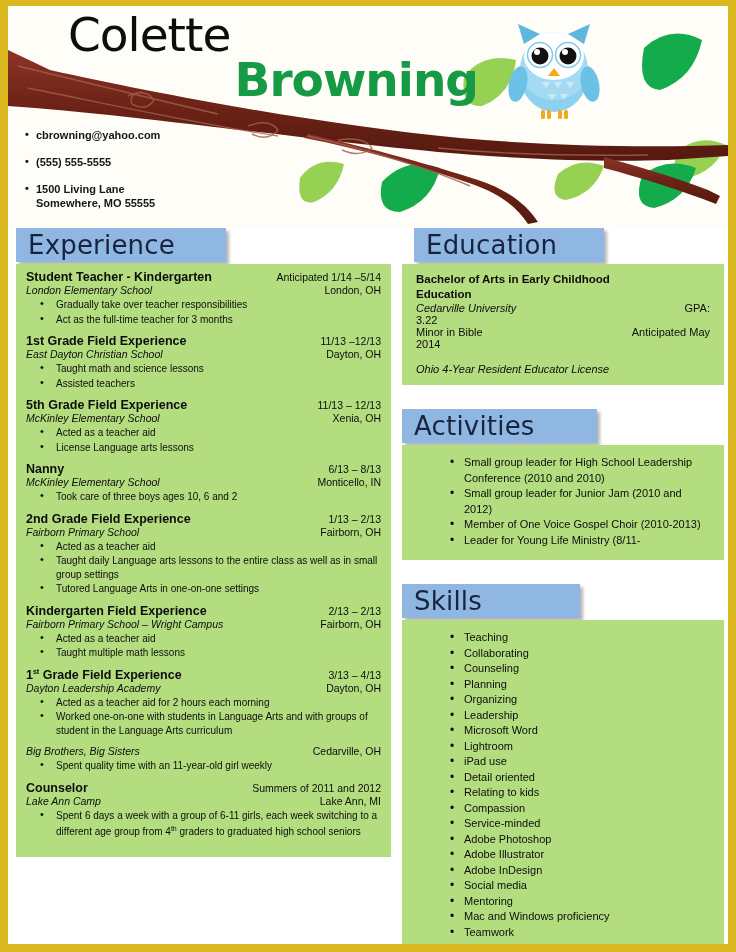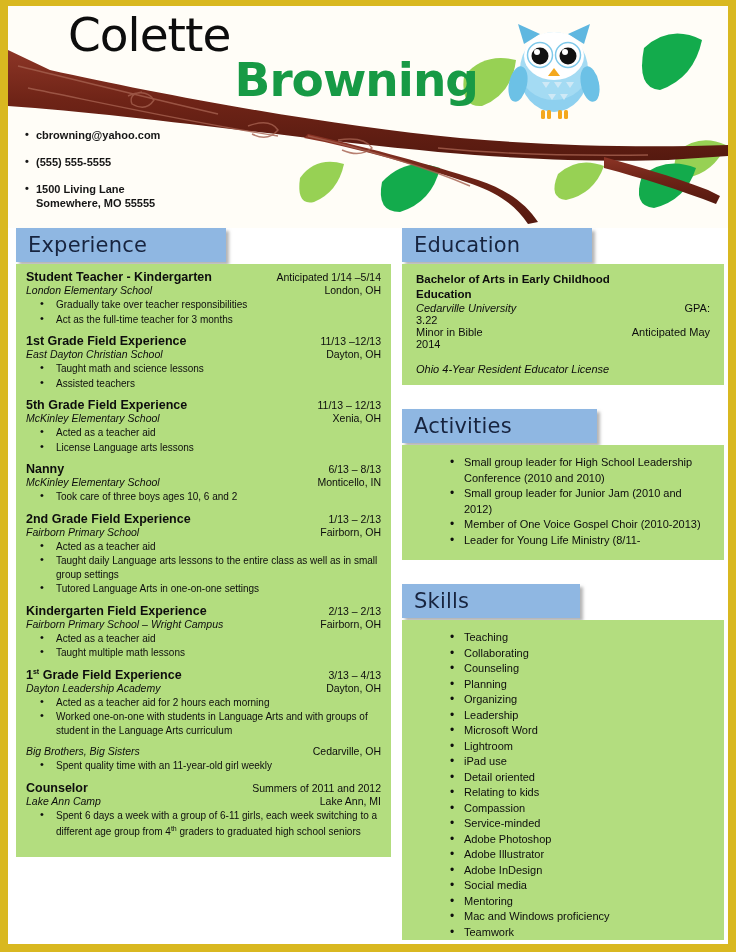--- a/index.html
+++ b/index.html
@@ -69,25 +69,25 @@
   }
   .sec-head .bar{
     position:absolute;left:0;top:0;
     height:34px;
     background:#8fb7e2;
     box-shadow:3px 3px 3px rgba(120,120,120,.55);
     display:flex;align-items:center;
   }
   .sec-head .bar span{
     font-family:"DejaVu Sans", sans-serif;
-    font-size:21px;color:#17243f;font-weight:400;
+    font-size:26px;color:#17243f;font-weight:400;
     padding:0 14px 0 12px;letter-spacing:.2px;
   }
   .hd-exp .bar{width:210px;}
-  .hd-edu .bar{width:190px;}
+  .hd-edu .bar{width:190px;margin-left:12px;}
   .hd-act .bar{width:195px;}
   .hd-skl .bar{width:178px;}
 
   .panel-body{padding:6px 10px 10px 10px;}
 
   
   .job{margin-bottom:8px;}
   .job .line1{display:flex;justify-content:space-between;align-items:baseline;gap:16px;}
   .job .title{font-size:12.5px;font-weight:bold;color:#0d0d0d;}
   .job .dates{font-size:10.5px;color:#0d0d0d;white-space:nowrap;padding-left:6px;}
@@ -410,21 +410,21 @@
             </ul>
         </div>
       </div>
 
       <div class="sec-head hd-skl" style="margin-top:24px;">
         <div class="bar">
             <span>Skills</span>
           </div>
       </div>
       <div class="panel">
-        <div class="panel-body" style="padding:10px 14px 0 0;">
+        <div class="panel-body" style="padding:10px 14px 12px 0;">
           <ul class="blist skills" id="skill-list">
               <li>Teaching</li>
               <li>Collaborating</li>
               <li>Counseling</li>
               <li>Planning</li>
               <li>Organizing</li>
               <li>Leadership</li>
               <li>Microsoft Word</li>
               <li>Lightroom</li>
               <li>iPad use</li>

